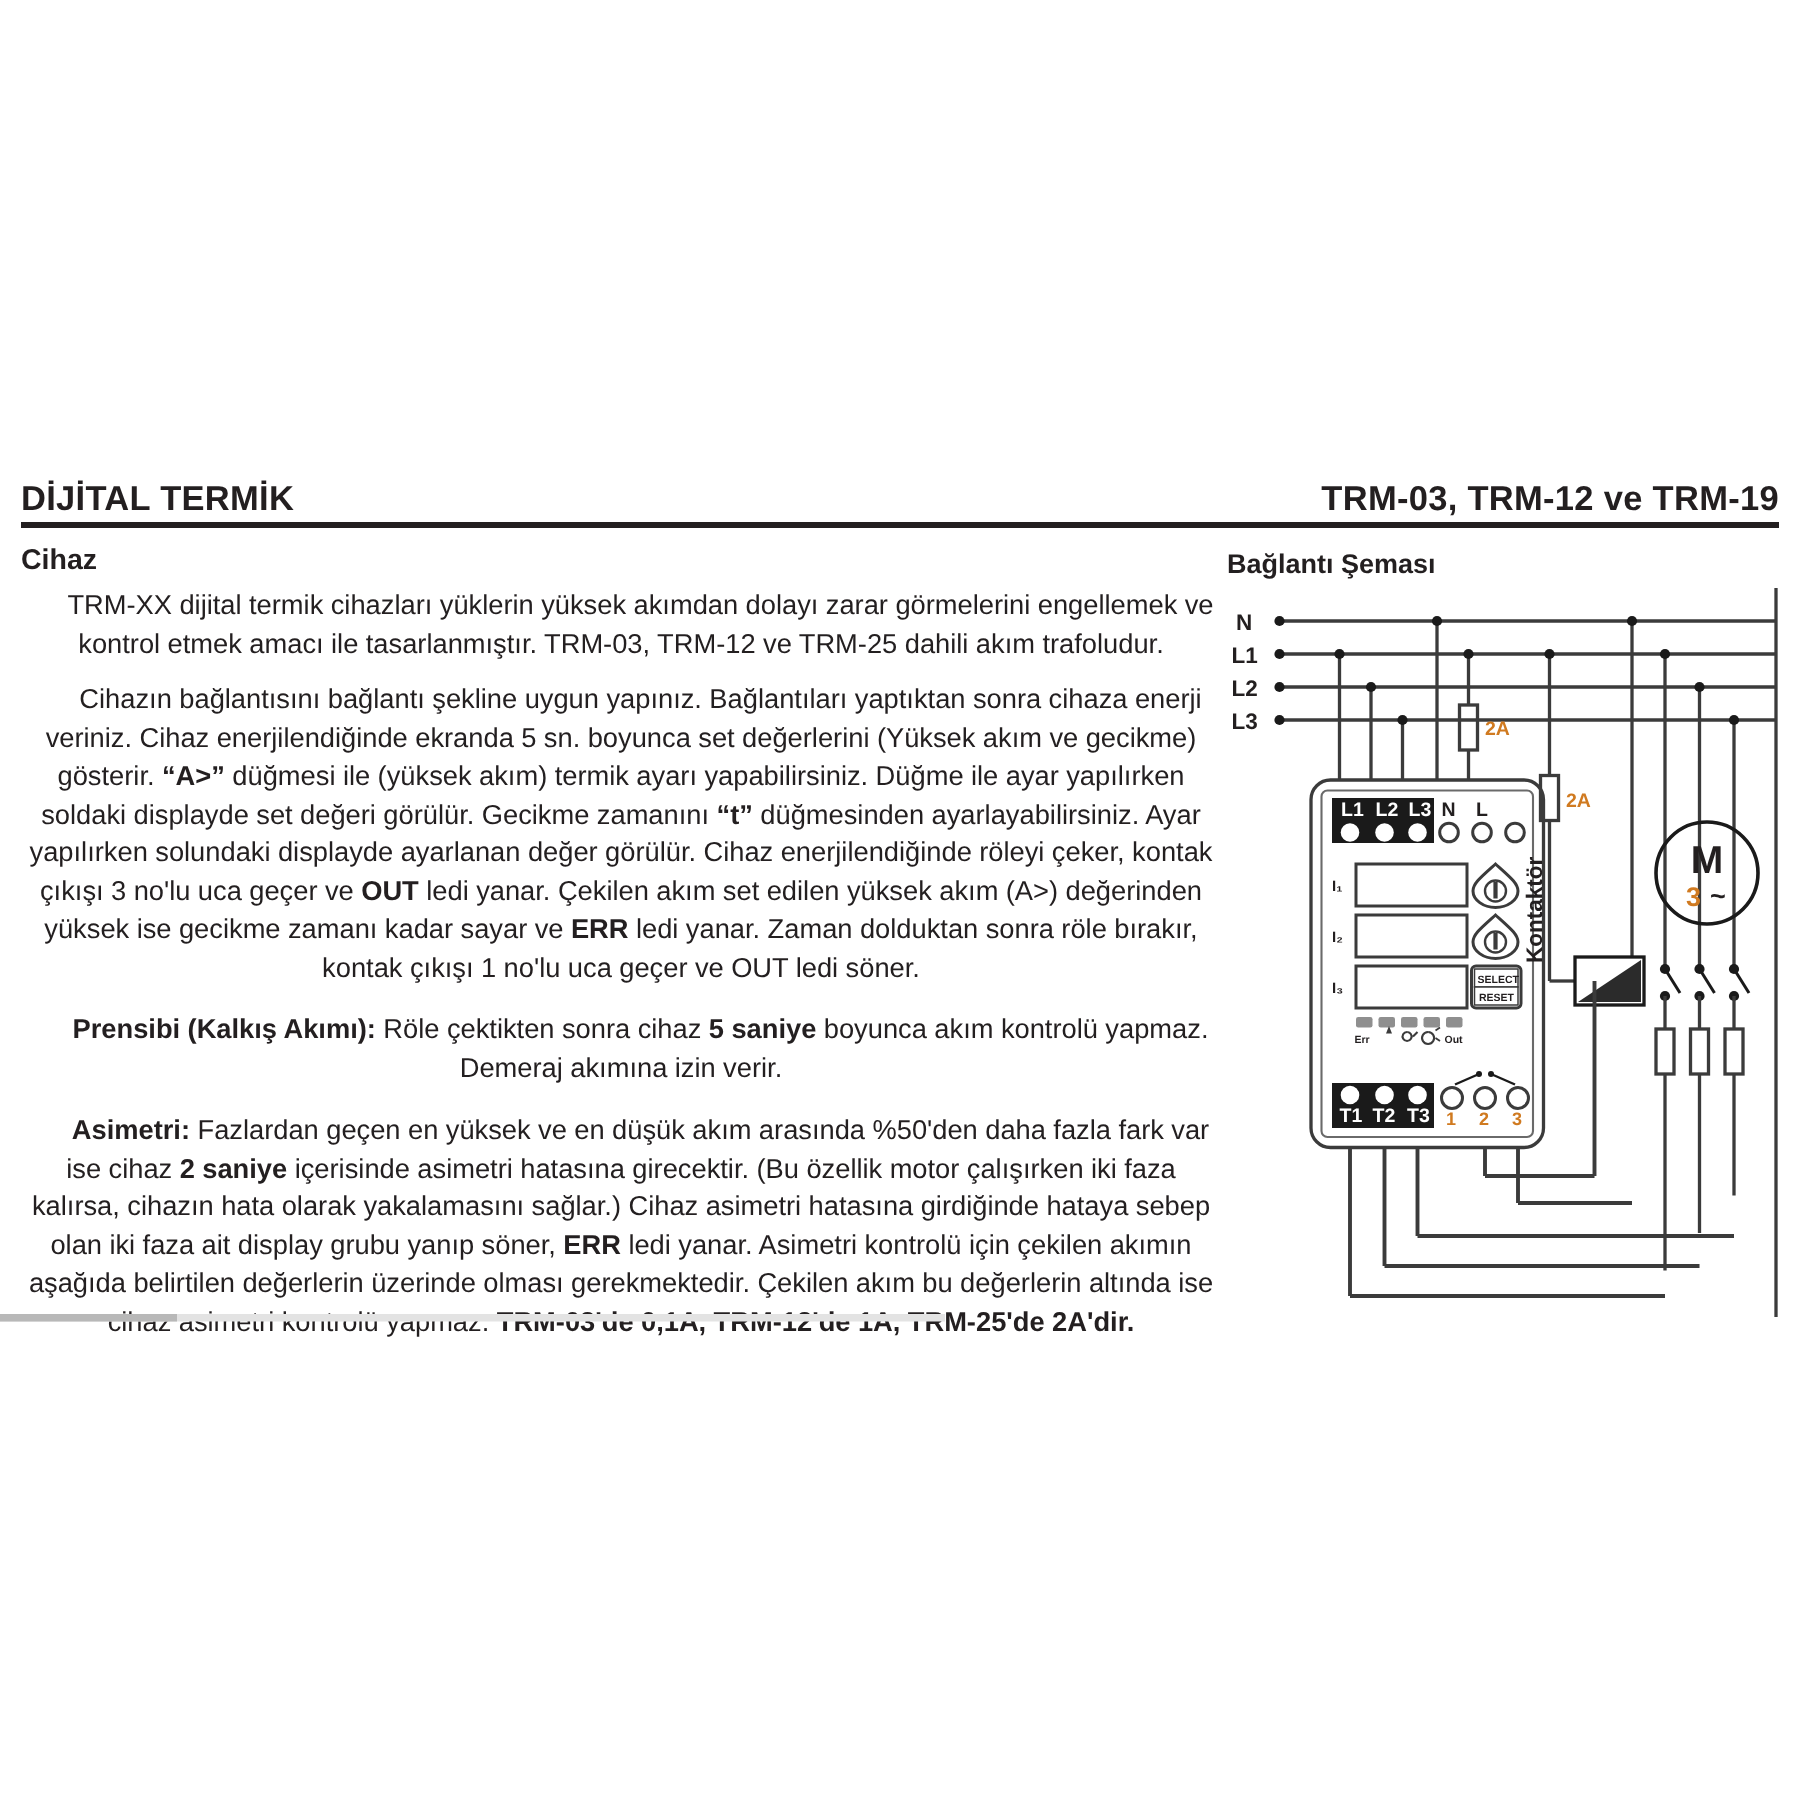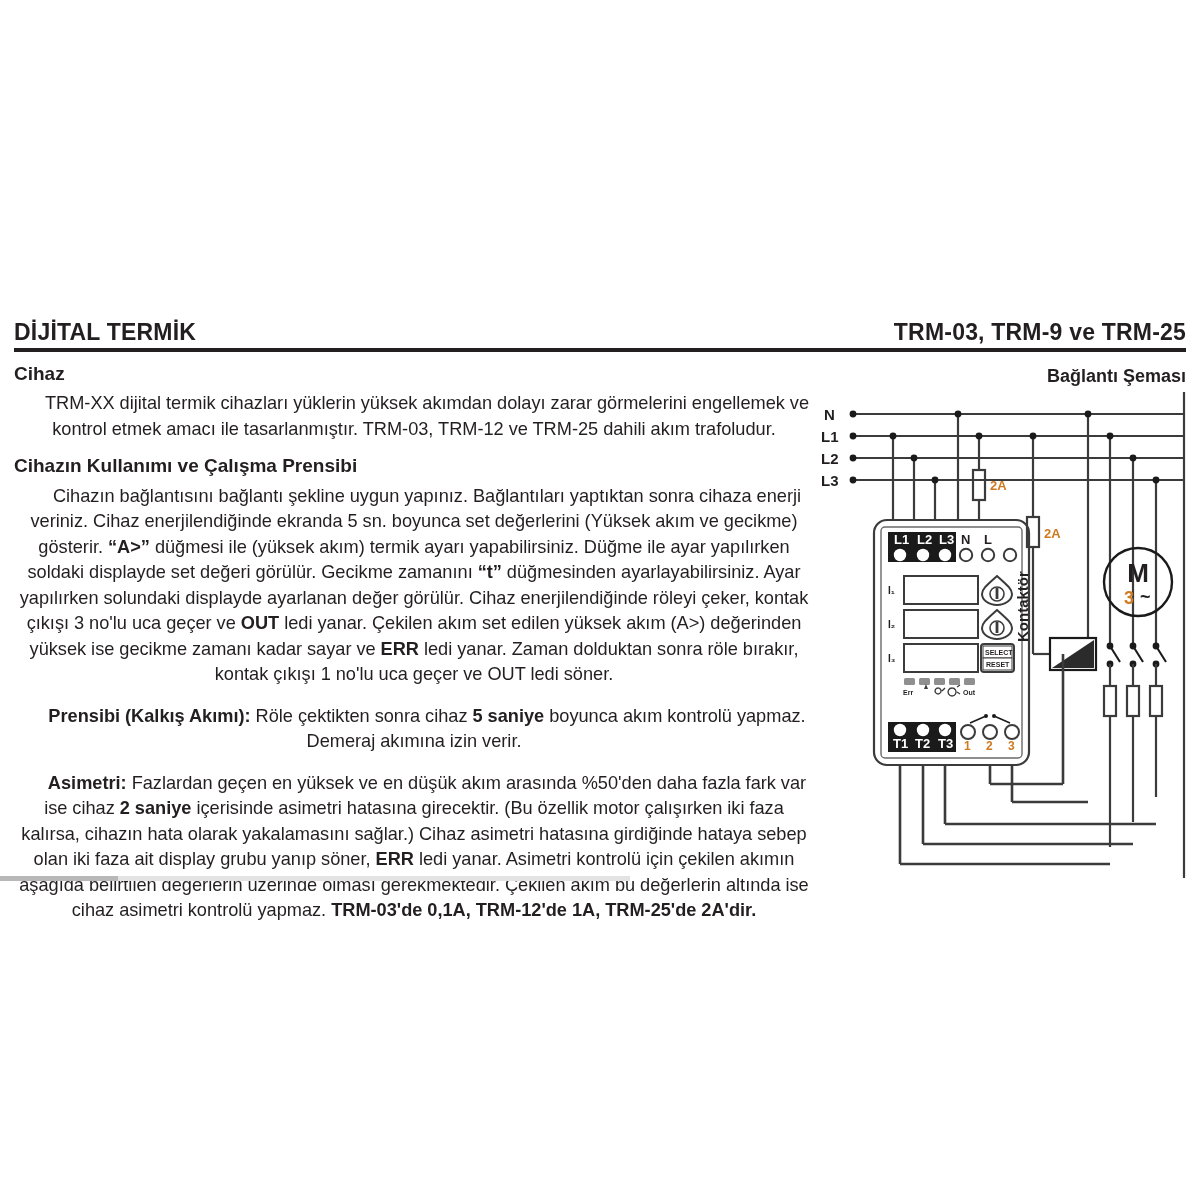--- a/index.html
+++ b/index.html
@@ -91,21 +91,21 @@
     left: 818px;
     top: 366px;
     width: 368px;
     height: 512px;
   }
   .diagram-title {
     position: absolute;
     left: 0;
     top: 0;
     width: 368px;
-    text-align: right;
+    text-align: left;
     font-size: 18px;
     font-weight: bold;
     color: #231f20;
   }
   .diagram-svg {
     position: absolute;
     left: 0;
     top: 26px;
   }
 
@@ -127,33 +127,32 @@
     background: #b8b8b8;
   }
 </style>
 </head>
 <body>
 
 <div id="page">
 
   <div class="header">
     <div class="header-left">DİJİTAL TERMİK</div>
-    <div class="header-right">TRM-03, TRM-9 ve TRM-25</div>
+    <div class="header-right">TRM-03, TRM-12 ve TRM-19</div>
     <div class="header-rule"></div>
   </div>
 
   <div class="textcol">
 
     <div class="sec-title">Cihaz</div>
 
     <p class="para ind"><span>TRM-XX dijital termik cihazları yüklerin yüksek akımdan dolayı zarar görmelerini engellemek ve kontrol etmek amacı ile tasarlanmıştır. TRM-03, TRM-12 ve TRM-25 dahili akım trafoludur.</span></p>
 
     <div class="gap-sm"></div>
 
-    <div class="sec-title">Cihazın Kullanımı ve Çalışma Prensibi</div>
 
     <p class="para ind"><span>Cihazın bağlantısını bağlantı şekline uygun yapınız. Bağlantıları yaptıktan sonra cihaza enerji veriniz. Cihaz enerjilendiğinde ekranda 5 sn. boyunca set değerlerini (Yüksek akım ve gecikme) gösterir.  </span><b class="bold">“A&gt;”</b><span> düğmesi ile (yüksek akım) termik ayarı yapabilirsiniz. Düğme ile ayar yapılırken soldaki displayde set değeri görülür. Gecikme zamanını </span><b class="bold">“t”</b><span> düğmesinden ayarlayabilirsiniz. Ayar yapılırken solundaki displayde ayarlanan değer görülür. Cihaz enerjilendiğinde röleyi çeker, kontak çıkışı 3 no'lu uca geçer ve </span><b class="bold">OUT</b><span> ledi yanar. Çekilen akım set edilen yüksek akım (A&gt;) değerinden yüksek ise gecikme zamanı kadar sayar ve </span><b class="bold">ERR</b><span> ledi yanar. Zaman dolduktan sonra röle bırakır, kontak çıkışı 1 no'lu uca geçer ve OUT ledi söner.</span></p>
 
     <div class="gap"></div>
 
     <p class="para ind"><b class="bold">Prensibi (Kalkış Akımı):</b><span> Röle çektikten sonra cihaz </span><b class="bold">5 saniye</b><span> boyunca akım kontrolü yapmaz. Demeraj akımına izin verir.</span></p>
 
     <div class="gap"></div>
 
     <p class="para ind"><b class="bold">Asimetri:</b><span> Fazlardan geçen en yüksek ve en düşük akım arasında %50'den daha fazla fark var ise cihaz </span><b class="bold">2 saniye</b><span> içerisinde asimetri hatasına girecektir. (Bu özellik motor çalışırken iki faza kalırsa, cihazın hata olarak yakalamasını sağlar.) Cihaz asimetri hatasına girdiğinde hataya sebep olan iki faza ait display grubu yanıp söner, </span><b class="bold">ERR</b><span> ledi yanar. Asimetri kontrolü için çekilen akımın aşağıda belirtilen değerlerin üzerinde olması gerekmektedir. Çekilen akım bu değerlerin altında ise cihaz asimetri kontrolü yapmaz. </span><b class="bold">TRM-03'de 0,1A, TRM-12'de 1A, TRM-25'de 2A'dir.</b></p>

